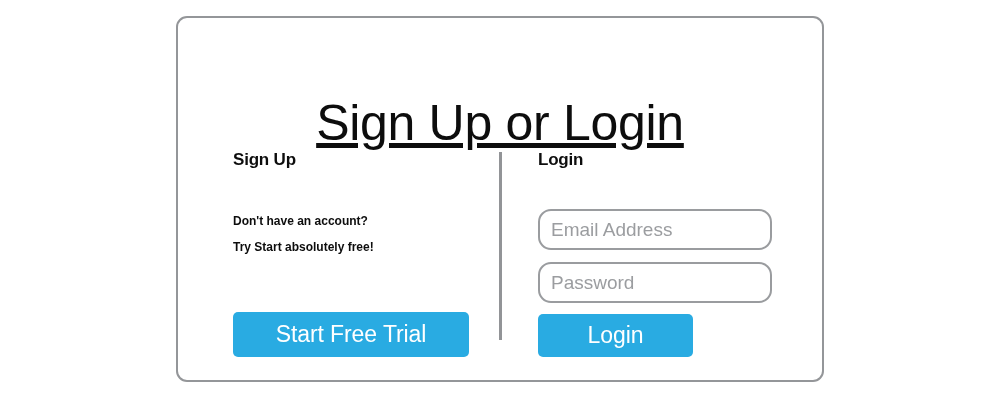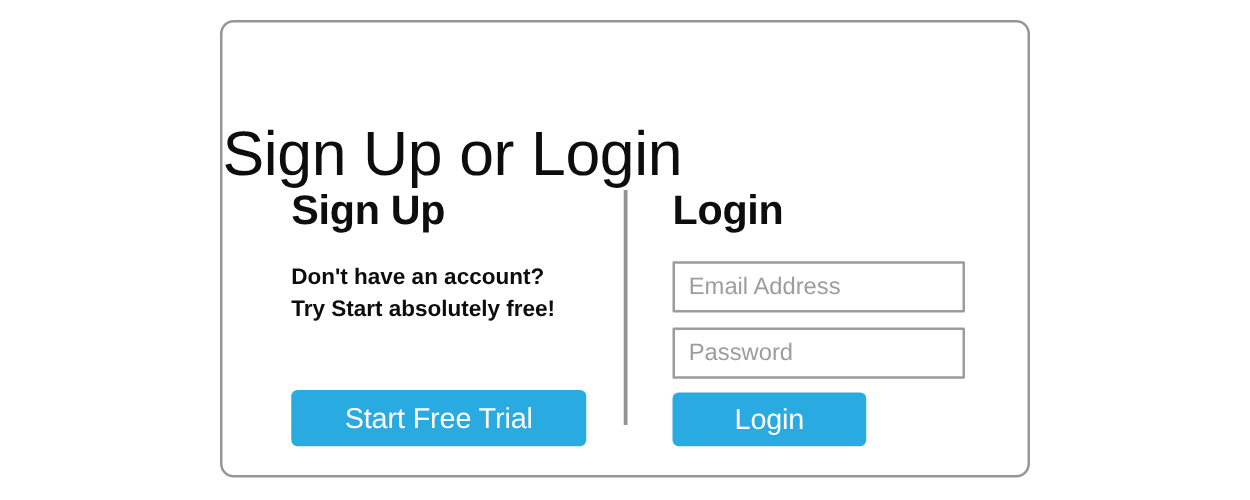--- a/index.html
+++ b/index.html
@@ -26,26 +26,27 @@
     border: 2px solid #949699;
     border-radius: 11px;
     background: #ffffff;
   }
 
   .page-title {
     position: absolute;
     left: 0;
     top: 46px;
     width: 100%;
-    text-align: left;
+    text-align: center;
     font-size: 50px;
     font-weight: 400;
     line-height: 1;
     color: #0d0d0d;
     letter-spacing: -0.3px;
+    text-decoration: underline;
   }
 
   
   .col-signup {
     position: absolute;
     left: 55px;
     top: 133px;
     width: 265px;
   }
   .col-login {
@@ -58,34 +59,34 @@
   .divider {
     position: absolute;
     left: 321px;
     top: 134px;
     width: 3px;
     height: 188px;
     background: #929497;
   }
 
   .section-heading {
-    font-size: 33px;
+    font-size: 17px;
     font-weight: 700;
     color: #0d0d0d;
     line-height: 1;
     margin: 0;
     letter-spacing: -0.2px;
   }
 
   .signup-copy {
     margin: 0;
     position: absolute;
     top: 57px;
     left: 0;
-    font-size: 18px;
+    font-size: 12px;
     font-weight: 700;
     color: #0d0d0d;
     line-height: 26px;
     white-space: nowrap;
   }
 
   .btn {
     display: flex;
     align-items: center;
     justify-content: center;
@@ -120,21 +121,21 @@
     height: 43px;
   }
 
   .field {
     position: absolute;
     left: 0;
     width: 234px;
     height: 41px;
     box-sizing: border-box;
     border: 2px solid #9a9c9f;
-    border-radius: 1px;
+    border-radius: 13px;
     background: #ffffff;
     font-family: "Liberation Sans", sans-serif;
     font-size: 19px;
     color: #333333;
     padding: 0 11px;
     outline: none;
   }
   .field::placeholder {
     color: #9b9da0;
     opacity: 1;

